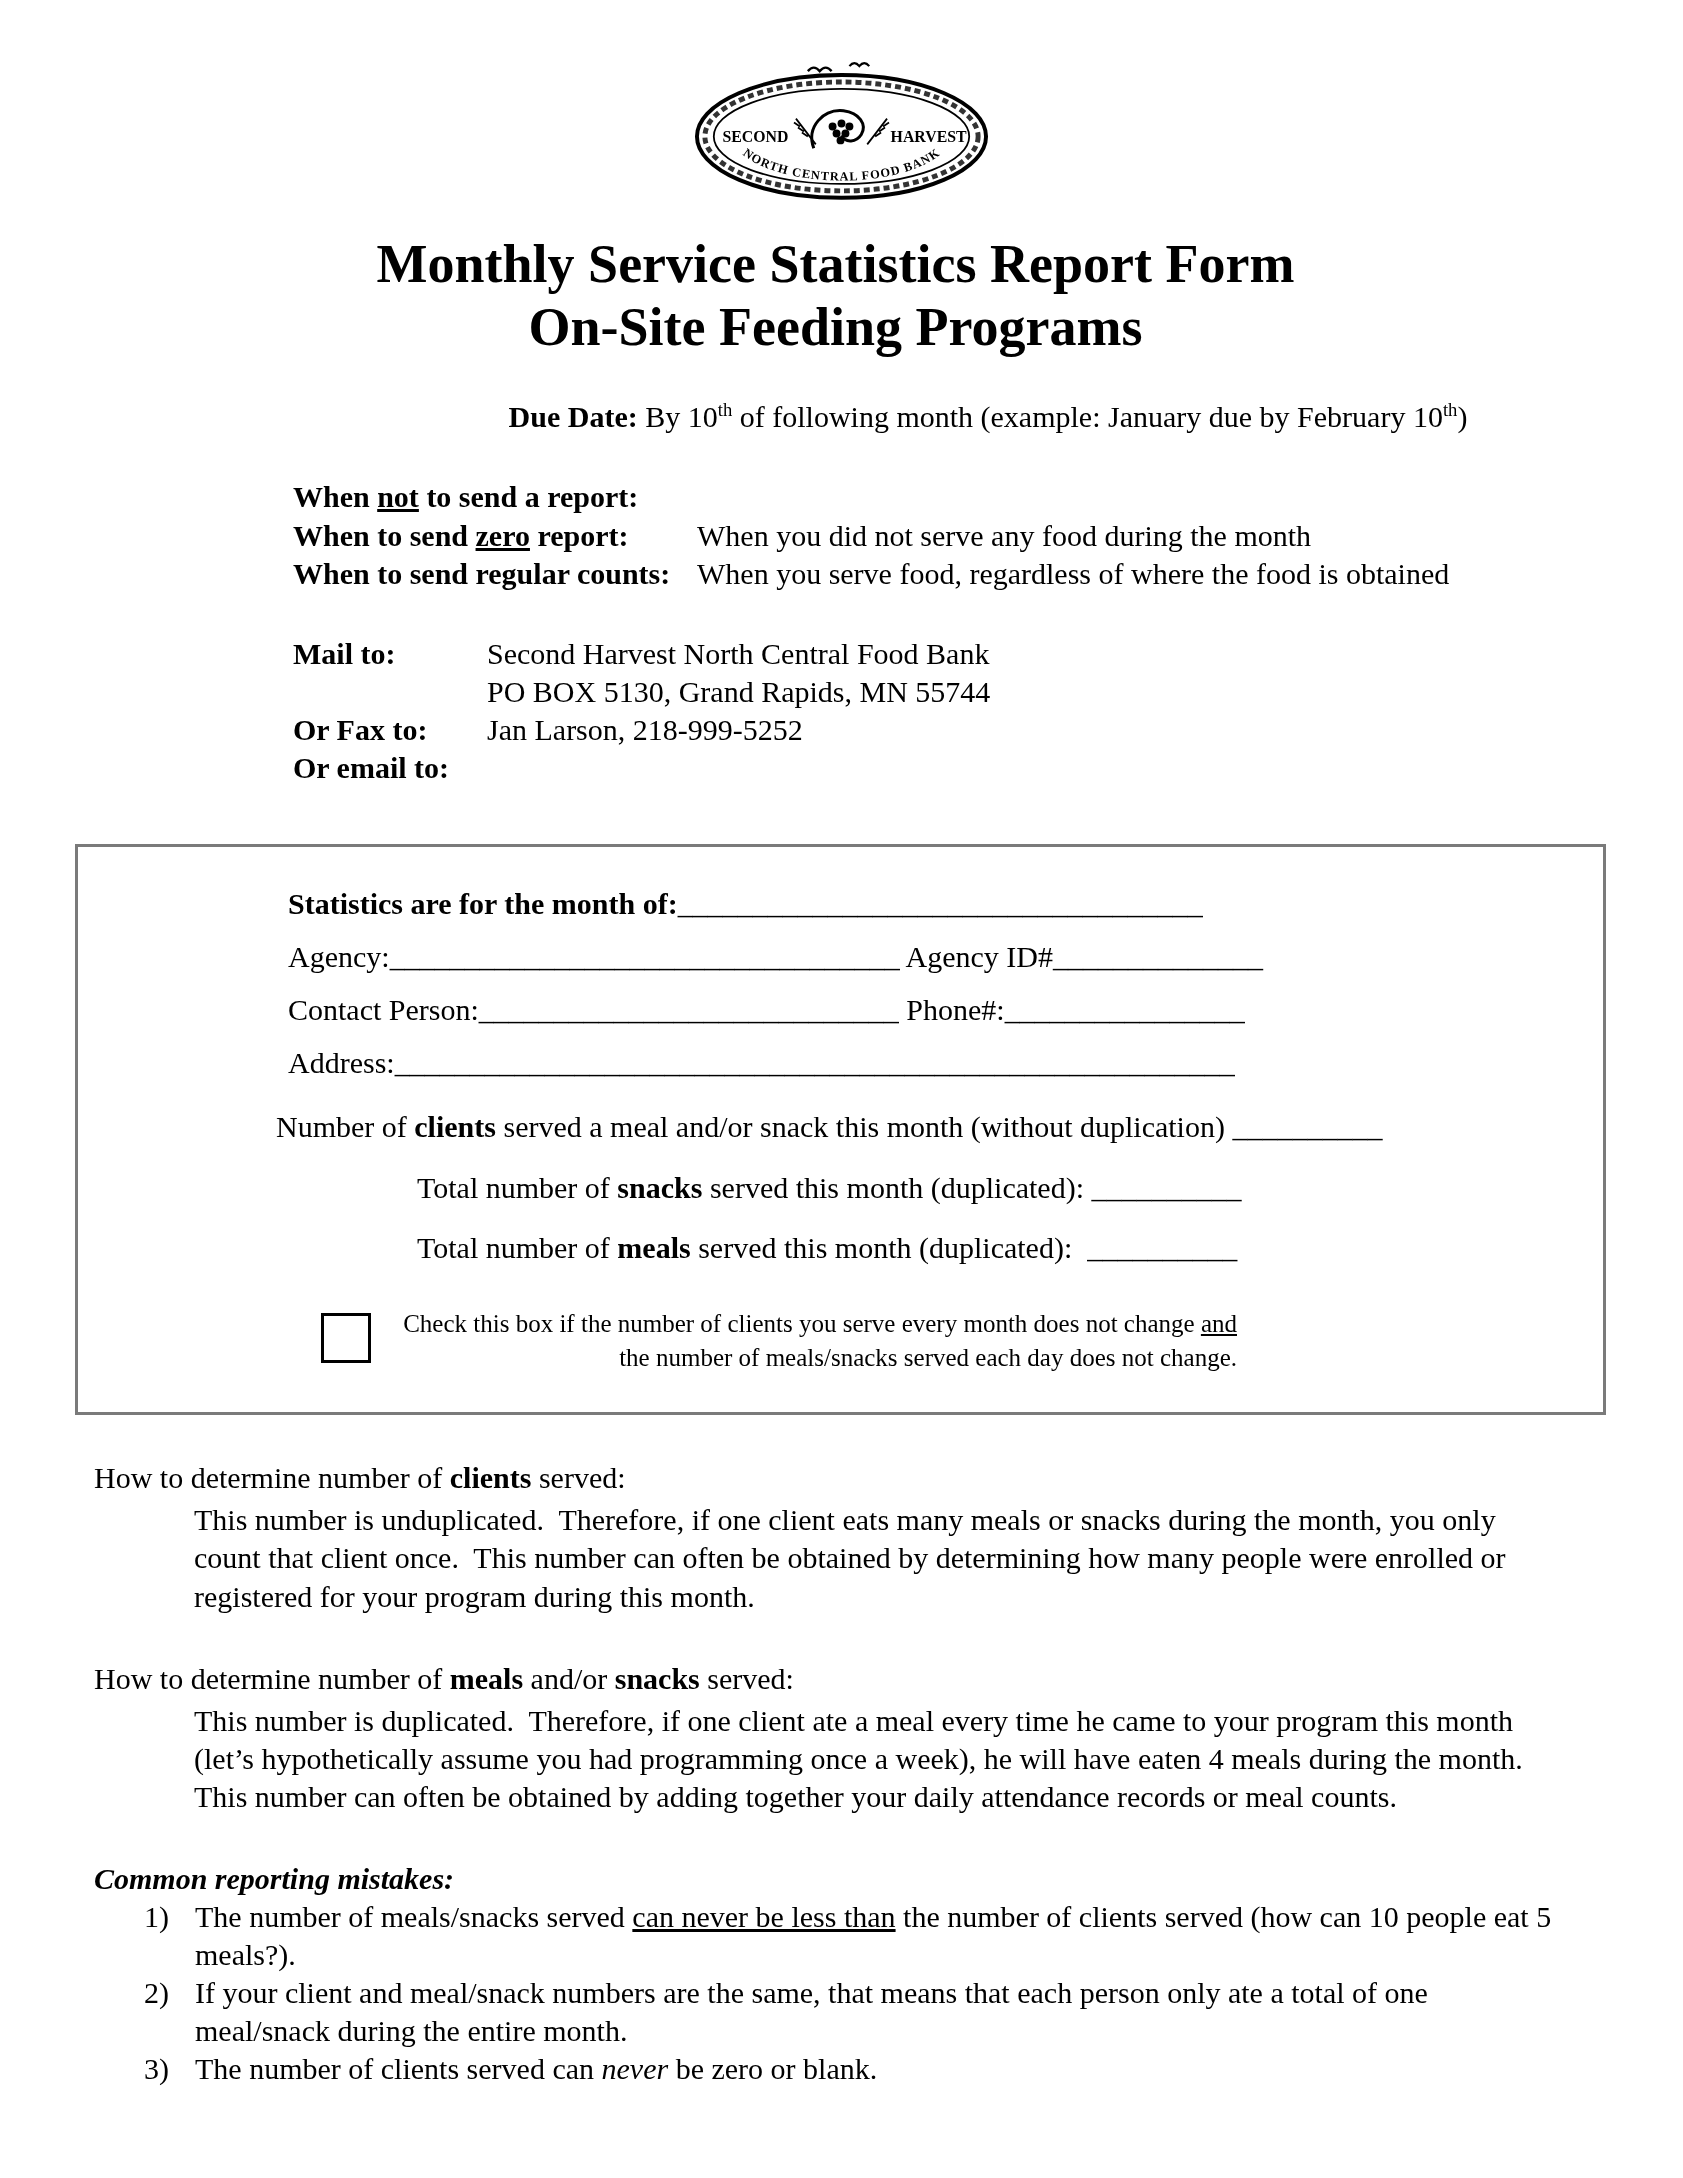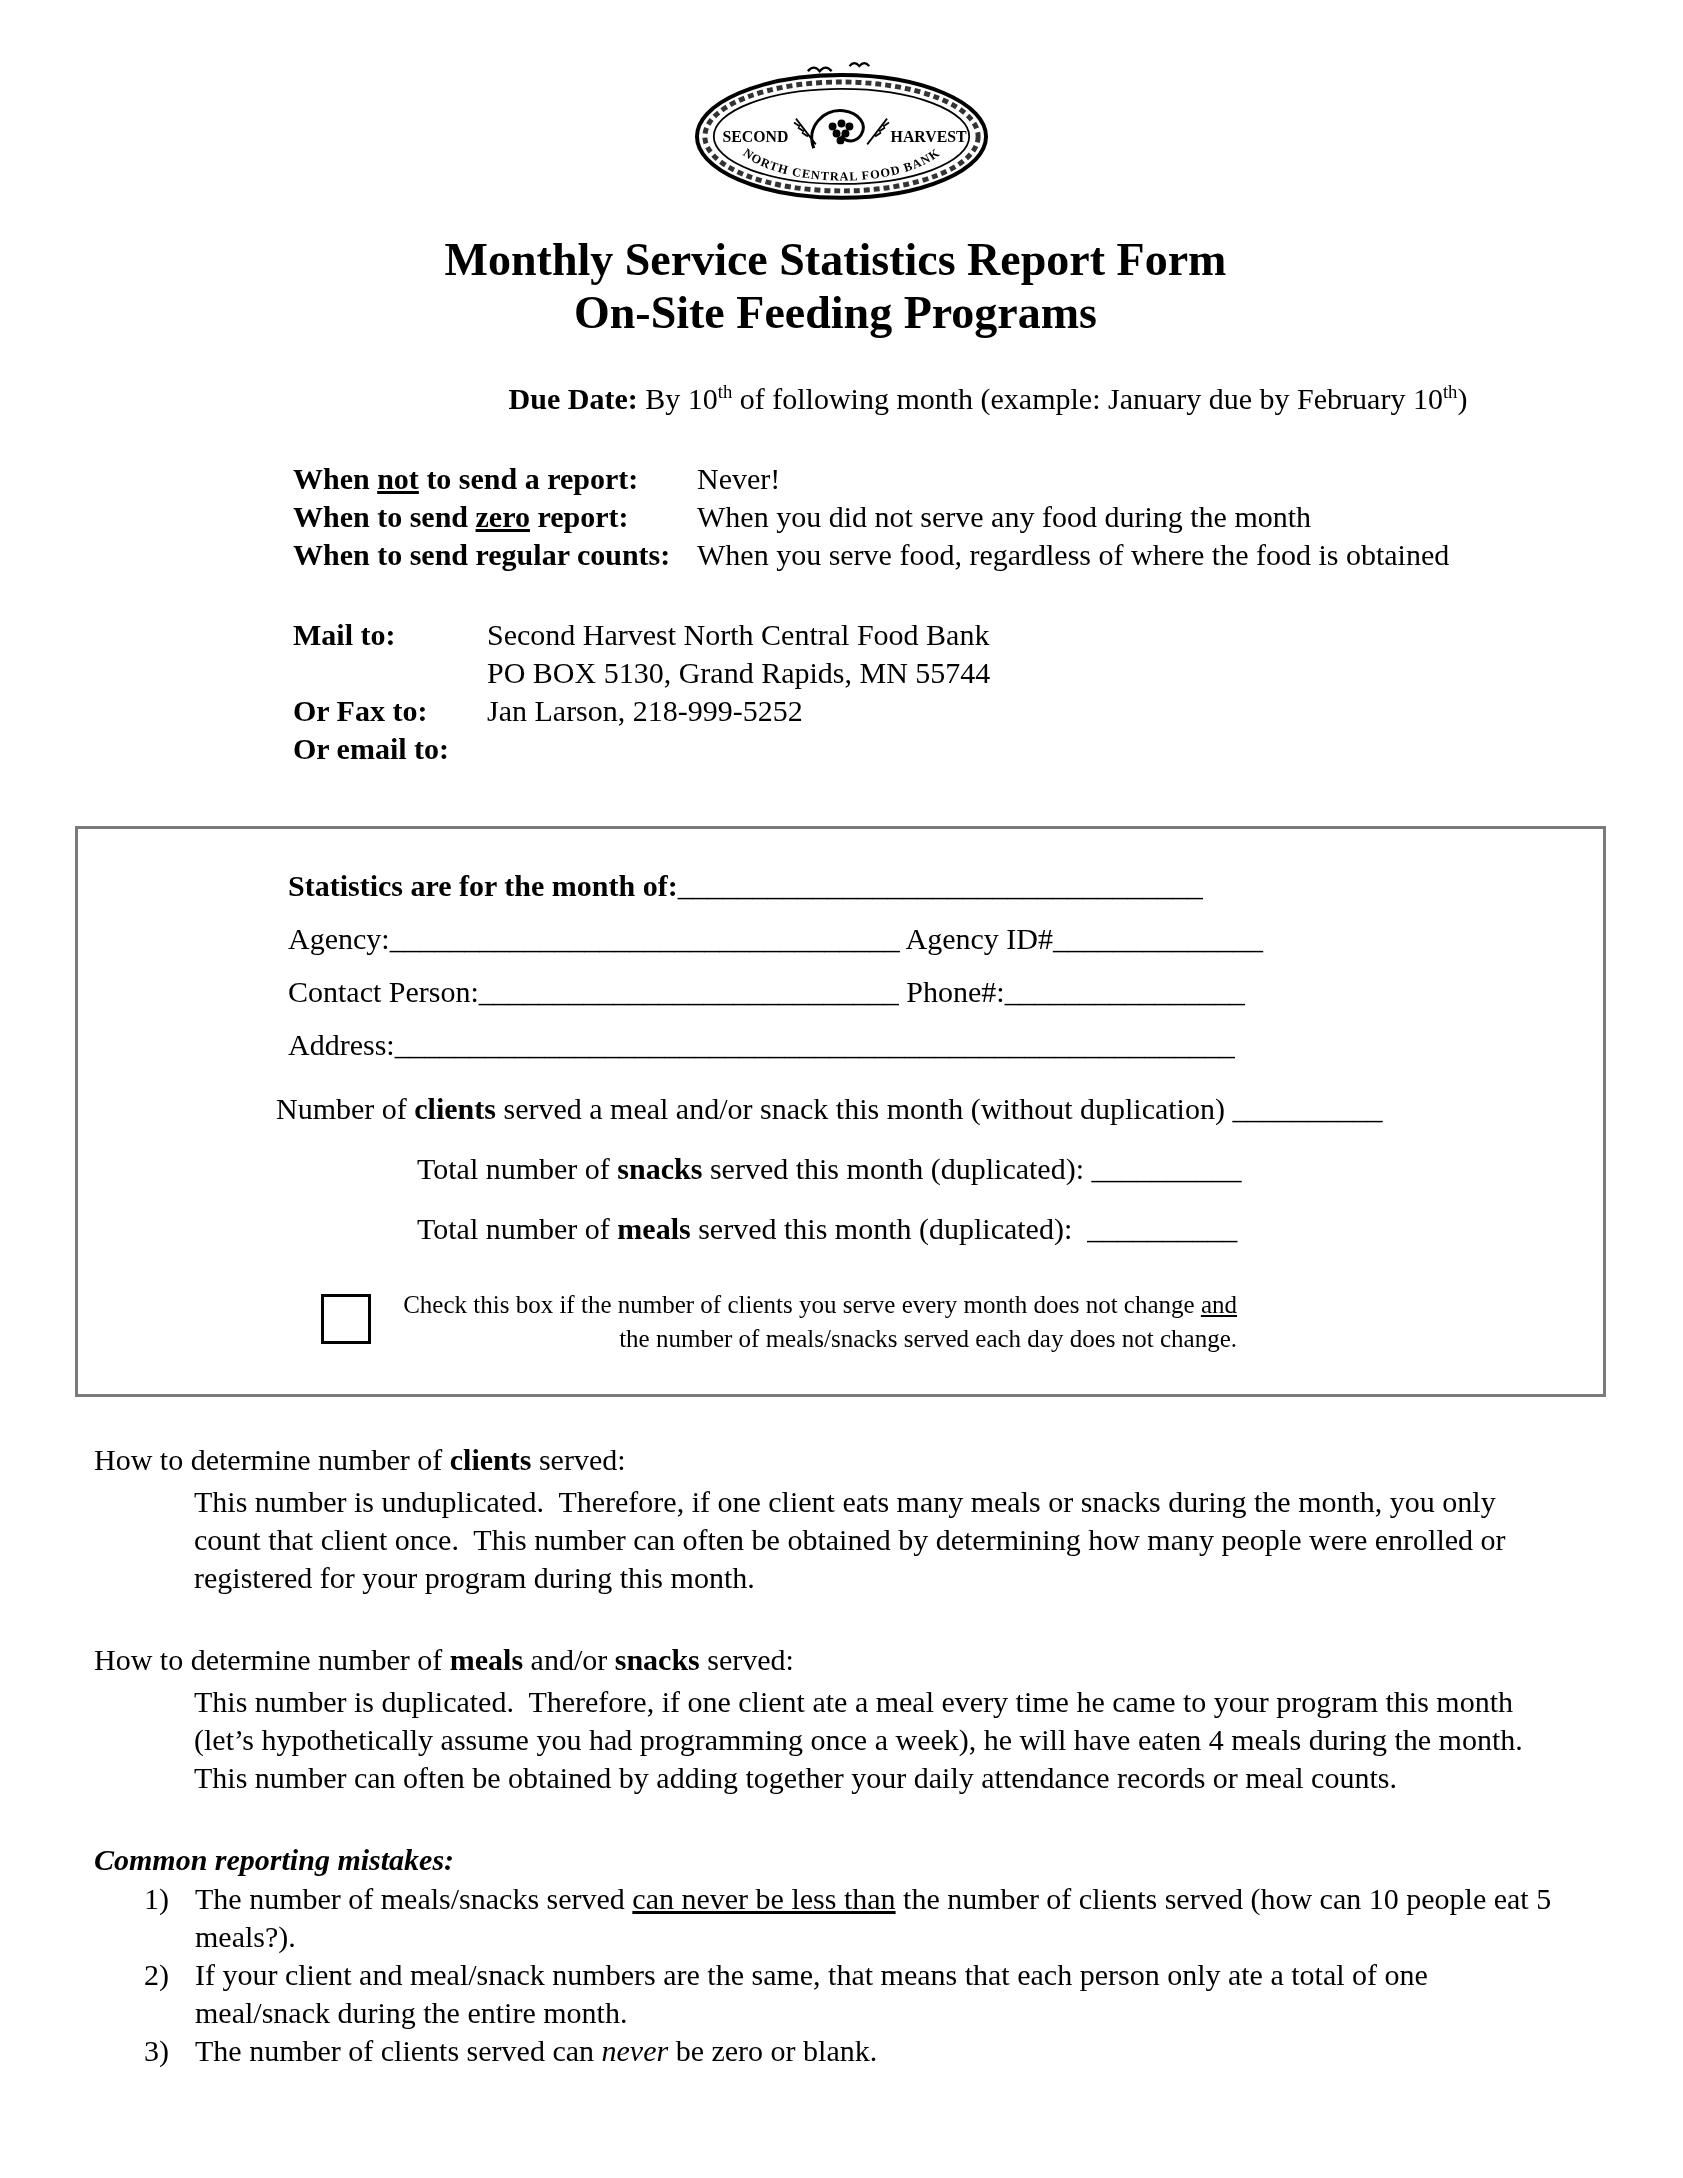--- a/index.html
+++ b/index.html
@@ -10,21 +10,21 @@
   }
   .b{font-weight:bold;}
   .u{text-decoration:underline;}
   .i{font-style:italic;}
   sup{font-size:0.62em;vertical-align:super;line-height:0;}
   .runs,.para{white-space:pre-wrap;}
 
   .page{width:1683px;height:2178px;overflow:hidden;box-sizing:border-box;padding-top:61px;}
 
   .logo-wrap{text-align:center;text-decoration:underline;}
-  .title{margin:22px 12px 0 0;text-align:center;font-weight:bold;font-size:46px;line-height:1.16;}
+  .title{margin:22px 12px 0 0;text-align:center;font-weight:bold;font-size:54px;line-height:1.16;}
 
   .intro{margin-left:293px;}
   .due{margin:40px 0 0 0;text-align:center;}
 
   .when-grid{margin-top:42px;}
   .wrow{display:flex;}
   .wlabel{width:404px;flex:0 0 404px;}
   .wval{flex:1;}
 
   .mail-grid{margin-top:42px;}
@@ -104,21 +104,20 @@
     <div>Monthly Service Statistics Report Form</div>
     <div>On-Site Feeding Programs</div>
   </h1>
 
   <div class="intro">
     <p class="due runs"><span class="b">Due Date:</span><span> By 10</span><sup>th</sup><span> of following month (example: January due by February 10</span><sup>th</sup><span>)</span></p>
 
     <div class="when-grid">
       <div class="wrow">
         <span class="wlabel runs"><span class="b">When </span><span class="b u">not</span><span class="b"> to send a report:</span></span>
-        <span class="wval runs"><span>Never!</span></span>
       </div>
       <div class="wrow">
         <span class="wlabel runs"><span class="b">When to send </span><span class="b u">zero</span><span class="b"> report:</span></span>
         <span class="wval runs"><span>When you did not serve any food during the month</span></span>
       </div>
       <div class="wrow">
         <span class="wlabel runs"><span class="b">When to send regular counts:</span></span>
         <span class="wval runs"><span>When you serve food, regardless of where the food is obtained</span></span>
       </div>
     </div>

